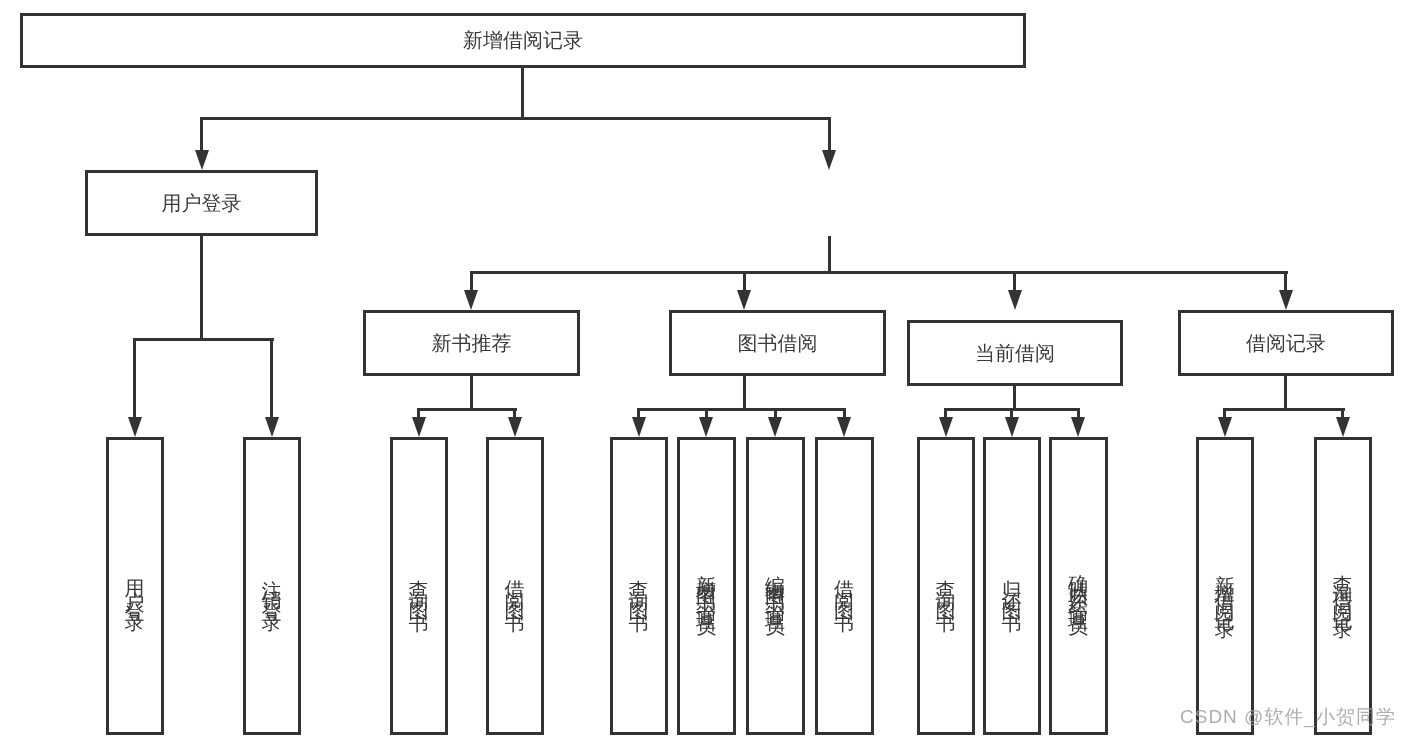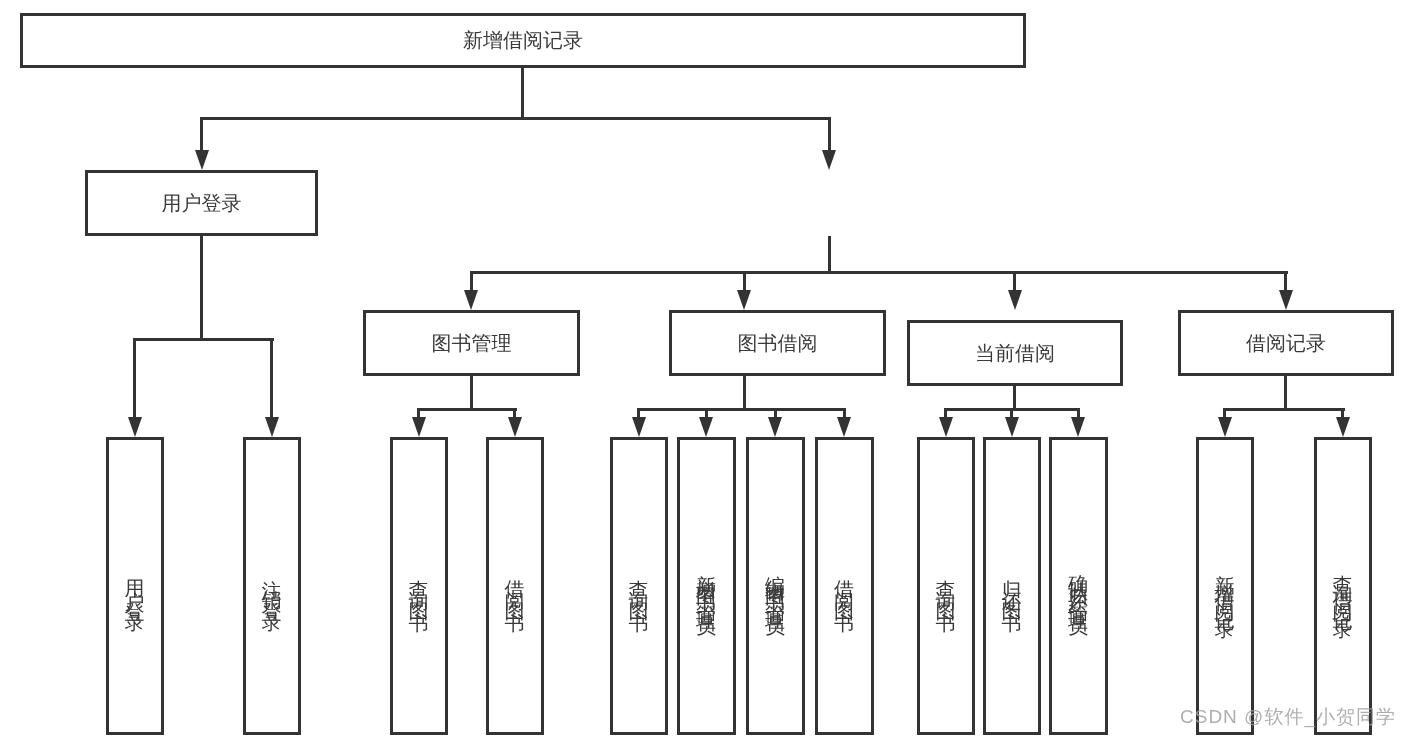--- a/index.html
+++ b/index.html
@@ -55,21 +55,21 @@
   <div class="line" style="left:470px; top:271px; width:3px; height:26px;"></div>
   <div class="line" style="left:743px; top:271px; width:3px; height:26px;"></div>
   <div class="line" style="left:1013px; top:271px; width:3px; height:26px;"></div>
   <div class="line" style="left:1284px; top:271px; width:3px; height:26px;"></div>
   <div class="arrow" style="left:464px; top:290px;"></div>
   <div class="arrow" style="left:737px; top:290px;"></div>
   <div class="arrow" style="left:1008px; top:290px;"></div>
   <div class="arrow" style="left:1279px; top:290px;"></div>
 
   <div class="box hbox" style="left:363px; top:310px; width:217px; height:66px;">
-    <span>图书管理</span>
+    <span>新书推荐</span>
   </div>
   <div class="box hbox" style="left:669px; top:310px; width:217px; height:66px;font-family:Liberation Serif, serif;">
     <span>图书借阅</span>
   </div>
   <div class="box hbox" style="left:907px; top:320px; width:216px; height:66px;">
     <span>当前借阅</span>
   </div>
   <div class="box hbox" style="left:1178px; top:310px; width:216px; height:66px;">
     <span>借阅记录</span>
   </div>

